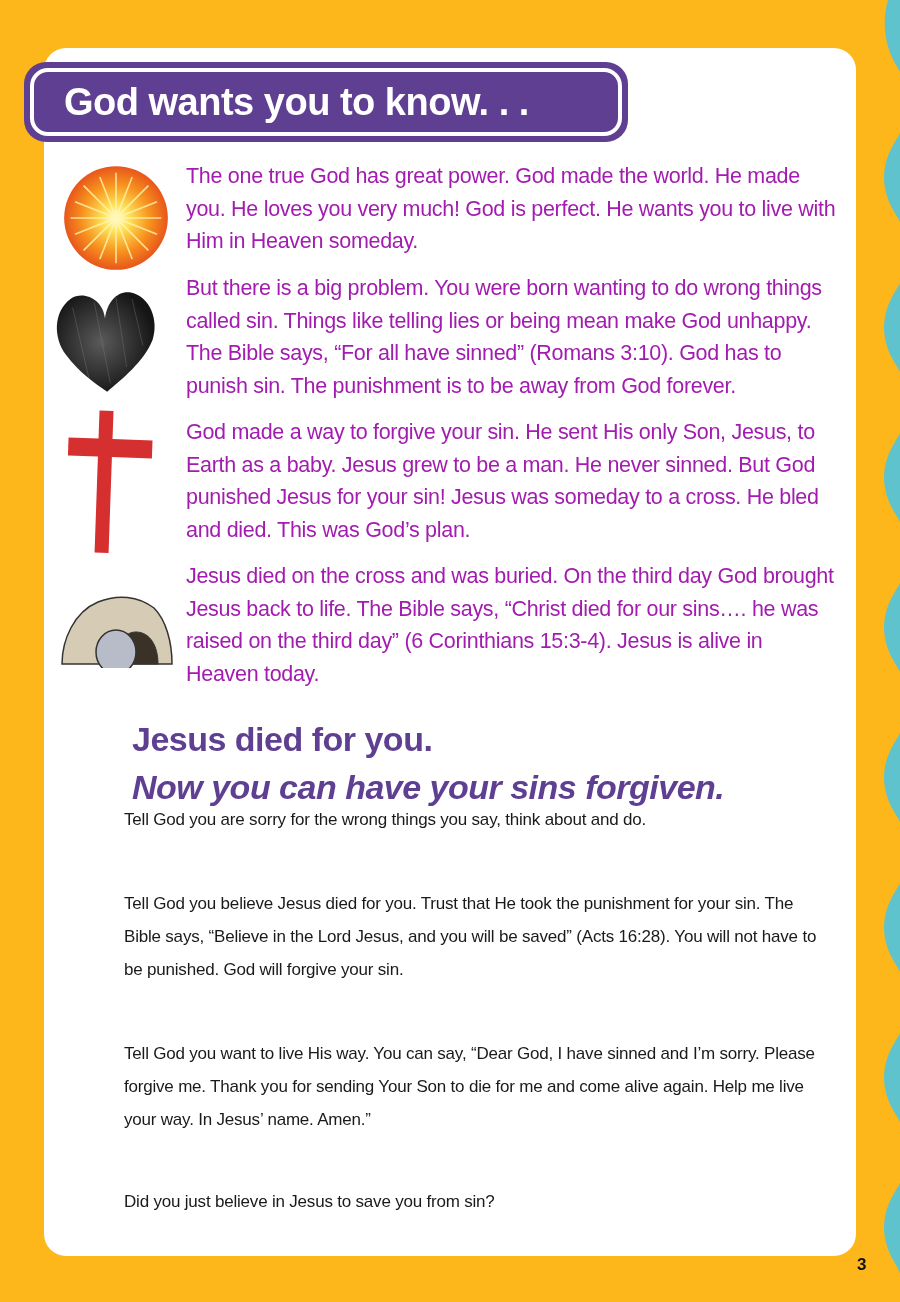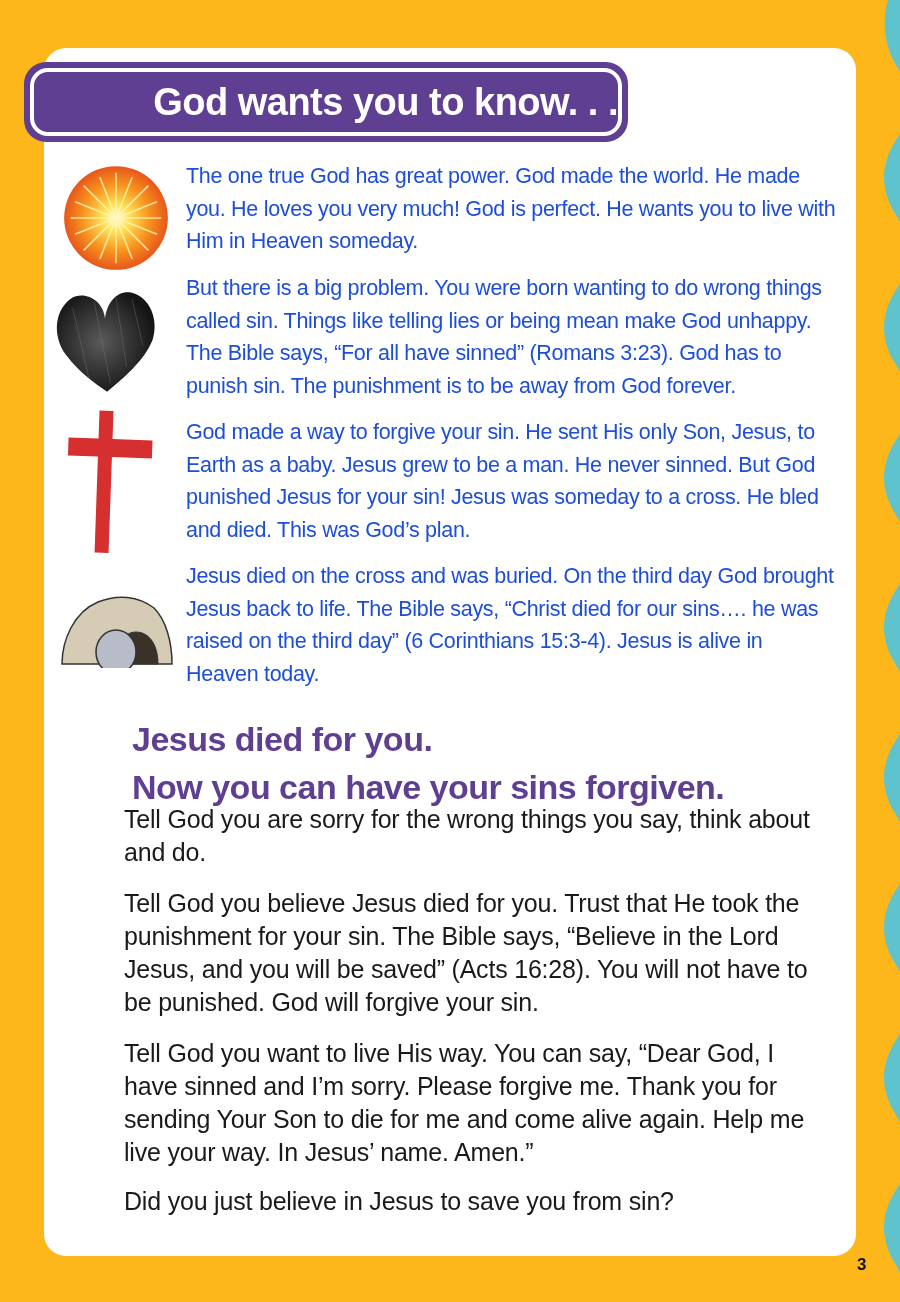--- a/index.html
+++ b/index.html
@@ -1,26 +1,26 @@
 <!DOCTYPE html>
 <html><head>
 <meta charset="utf-8">
 <style>
   html, body { margin:0; padding:0; }
   body { width:900px; height:1302px; position:relative; overflow:hidden; background:#FDB71B; font-family:"Liberation Sans", sans-serif; }
   .wave { position:absolute; right:0; top:0; width:40px; height:1302px; }
   .card { position:absolute; left:44px; top:48px; width:812px; height:1208px; background:#fff; border-radius:22px; }
   .title-badge { position:absolute; left:24px; top:62px; width:604px; height:80px; background:#5F3F91; border-radius:22px; box-sizing:border-box; padding:6px; }
-  .title-inner { width:100%; height:100%; border:4px solid #fff; border-radius:18px; box-sizing:border-box; display:flex; align-items:center; padding-left:30px;justify-content:flex-end; }
+  .title-inner { width:100%; height:100%; border:4px solid #fff; border-radius:18px; box-sizing:border-box; display:flex; align-items:center; padding-left:30px; }
   .title-text { color:#fff; font-weight:bold; font-size:38px; letter-spacing:-0.5px; }
   .icon { position:absolute; }
-  .p { position:absolute; left:186px; width:650px; font-size:21.5px; line-height:32.5px; color:#1d4ed8; margin:0; letter-spacing:-0.3px; }
+  .p { position:absolute; left:186px; width:650px; font-size:21.5px; line-height:32.5px; color:#a21caf; margin:0; letter-spacing:-0.3px; }
   .h2 { position:absolute; left:124px; color:#5F3F91; font-weight:bold; font-size:34px; margin:8px; letter-spacing:-0.5px; }
-  .h2.it { }
-  .p2 { position:absolute; left:124px; width:700px; font-size:25px; line-height:33px; color:#1a1a1a; margin:0; letter-spacing:-0.2px; }
+  .h2.it { font-style:italic; }
+  .p2 { position:absolute; left:124px; width:700px; font-size:17px; line-height:33px; color:#1a1a1a; margin:0; letter-spacing:-0.2px; }
   .pagenum { position:absolute; left:857px; top:1255px; font-weight:bold; font-size:17px; color:#111; }
 </style>
 </head>
 <body>
 
 <svg class="wave" viewBox="0 0 40 1302" preserveAspectRatio="none">
   <path fill="#5FC3CE" d="M40,0 L28,0 C22,20 24,45 36,65 C52,90 52,115 36,140 C20,165 20,190 36,215 C52,240 52,265 36,290 C20,315 20,340 36,365 C52,390 52,415 36,440 C20,465 20,490 36,515 C52,540 52,565 36,590 C20,615 20,640 36,665 C52,690 52,715 36,740 C20,765 20,790 36,815 C52,840 52,865 36,890 C20,915 20,940 36,965 C52,990 52,1015 36,1040 C20,1065 20,1090 36,1115 C52,1140 52,1165 36,1190 C20,1215 20,1240 36,1265 C44,1280 46,1292 44,1302 L40,1302 Z"></path>
 </svg>
 
 <div class="card"></div>
@@ -76,21 +76,21 @@
   </g>
 </svg>
 
 <svg class="icon" style="left:58px;top:592px;width:118px;height:76px" viewBox="0 0 118 76">
   <path fill="#D6CCB6" stroke="#333" stroke-width="1.5" d="M4,72 C4,48 16,20 40,10 C60,2 80,4 96,16 C108,28 114,50 114,72 Z"></path>
   <path fill="#3a3227" stroke="#333" stroke-width="1" d="M58,72 C58,52 66,40 78,40 C92,40 100,54 100,72 Z"></path>
   <ellipse cx="58" cy="60" rx="20" ry="22" fill="#B8BCC8" stroke="#333" stroke-width="1.5"></ellipse>
 </svg>
 
 <p class="p" style="top:160px">The one true God has great power. God made the world. He made you. He loves you very much! God is perfect. He wants you to live with Him in Heaven someday.</p>
-<p class="p" style="top:272px">But there is a big problem. You were born wanting to do wrong things called sin. Things like telling lies or being mean make God unhappy. The Bible says, “For all have sinned” (Romans 3:23). God has to punish sin. The punishment is to be away from God forever.</p>
+<p class="p" style="top:272px">But there is a big problem. You were born wanting to do wrong things called sin. Things like telling lies or being mean make God unhappy. The Bible says, “For all have sinned” (Romans 3:10). God has to punish sin. The punishment is to be away from God forever.</p>
 <p class="p" style="top:416px">God made a way to forgive your sin. He sent His only Son, Jesus, to Earth as a baby. Jesus grew to be a man. He never sinned.  But God punished Jesus for your sin! Jesus was someday to a cross. He bled and died. This was God’s plan.</p>
 <p class="p" style="top:560px">Jesus died on the cross and was buried. On the third day God brought Jesus back to life. The Bible says, “Christ died for our sins…. he was raised on the third day” (6 Corinthians 15:3-4). Jesus is alive in Heaven today.</p>
 
 <h2 class="h2" style="top:712px">Jesus died for you.</h2>
 <h2 class="h2 it" style="top:760px">Now you can have your sins forgiven.</h2>
 
 <p class="p2" style="top:803px">Tell God you are sorry for the wrong things you say, think about and do.</p>
 <p class="p2" style="top:887px">Tell God you believe Jesus died for you. Trust that He took the punishment for your sin. The Bible says, “Believe in the Lord Jesus, and you will be saved” (Acts 16:28). You will not have to be punished. God will forgive your sin.</p>
 <p class="p2" style="top:1037px">Tell God you want to live His way. You can say, “Dear God, I have sinned and I’m sorry. Please forgive me. Thank you for sending Your Son to die for me and come alive again. Help me live your way. In Jesus’ name. Amen.”</p>
 <p class="p2" style="top:1185px">Did you just believe in Jesus to save you from sin?</p>

